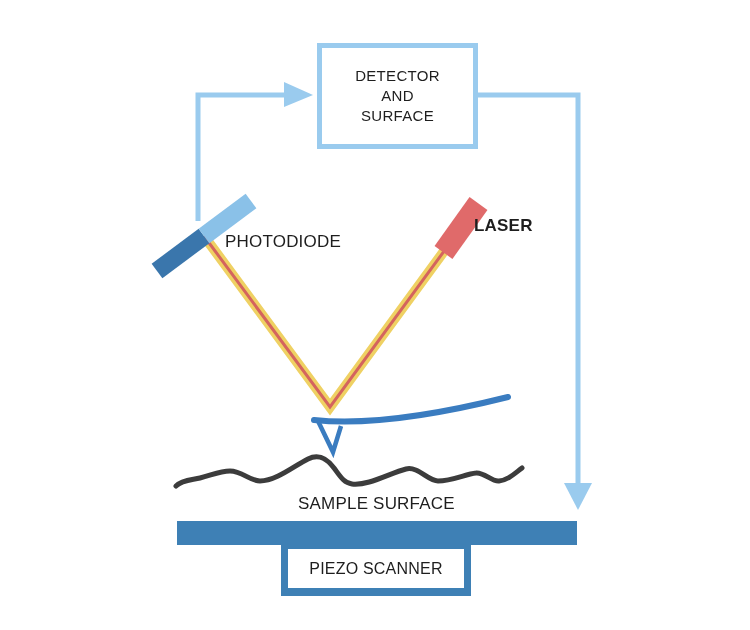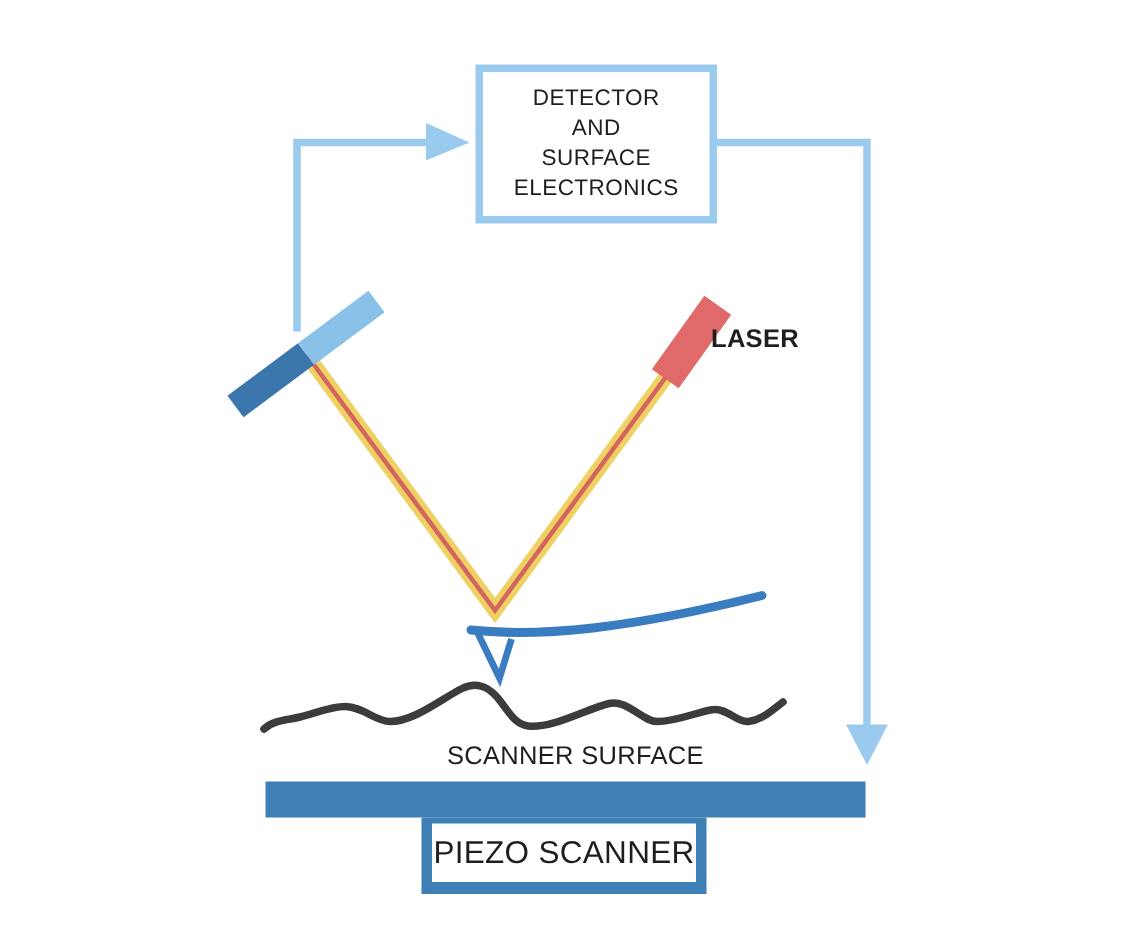--- a/index.html
+++ b/index.html
@@ -39,21 +39,21 @@
     display:flex;flex-direction:column;align-items:center;justify-content:center;
     text-align:center;font-size:15px;line-height:20px;letter-spacing:0.3px;
   }
   .piezo-box{
     position:absolute;left:281px;top:545px;width:190px;height:51px;box-sizing:border-box;
     background:var(--piezo-blue);padding:4px 7px 8px 7px;
   }
   .piezo-inner{
     width:100%;height:100%;background:var(--bg);box-sizing:border-box;
     display:flex;align-items:center;justify-content:center;
-    font-size:21px;letter-spacing:0.2px;
+    font-size:16px;letter-spacing:0.2px;
   }
 </style>
 </head>
 <body>
 
 <div class="canvas">
 
   <svg width="750" height="630" viewBox="0 0 750 630">
 
     <path class="beam-outer" d="M204,236 L330,407 L461,228"></path>
@@ -78,23 +78,23 @@
       C340,476 344,483 352,484 C368,486 390,473 406,469 C418,466 428,481 438,481
       C452,481 466,474 476,473 C484,472 492,482 499,481 C508,480 514,474 522,468"></path>
 
     <rect class="piezo-bar" x="177" y="521" width="400" height="24"></rect>
   </svg>
 
   <div class="detector-box">
     <div>DETECTOR</div>
     <div>AND</div>
     <div>SURFACE</div>
-    <div>ELECTRONICS</div>
   </div>
 
+  <div class="label" style="left:225px;top:232px;">PHOTODIODE</div>
   <div class="label" style="left:474px;top:216px;font-weight:bold;">LASER</div>
-  <div class="label" style="left:298px;top:494px;">SCANNER SURFACE</div>
+  <div class="label" style="left:298px;top:494px;">SAMPLE SURFACE</div>
 
   <div class="piezo-box">
     <div class="piezo-inner">PIEZO SCANNER</div>
   </div>
 
 </div>
 
 </body></html>

